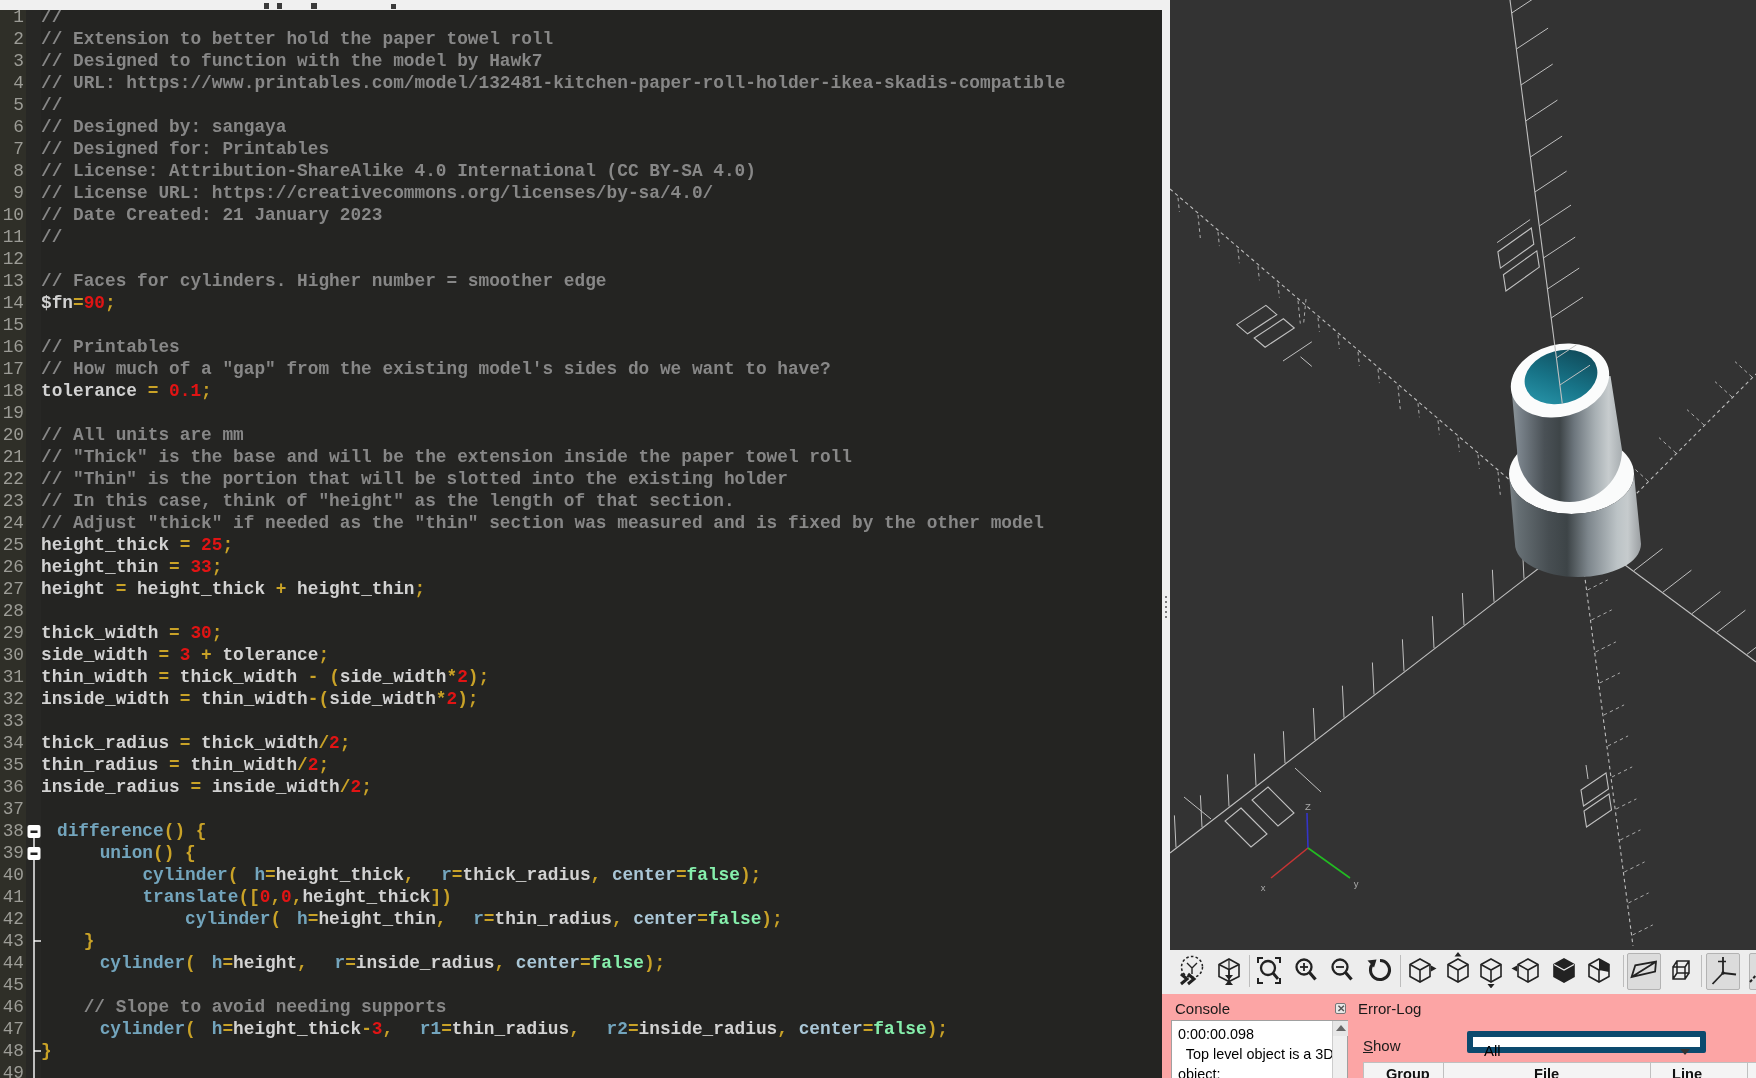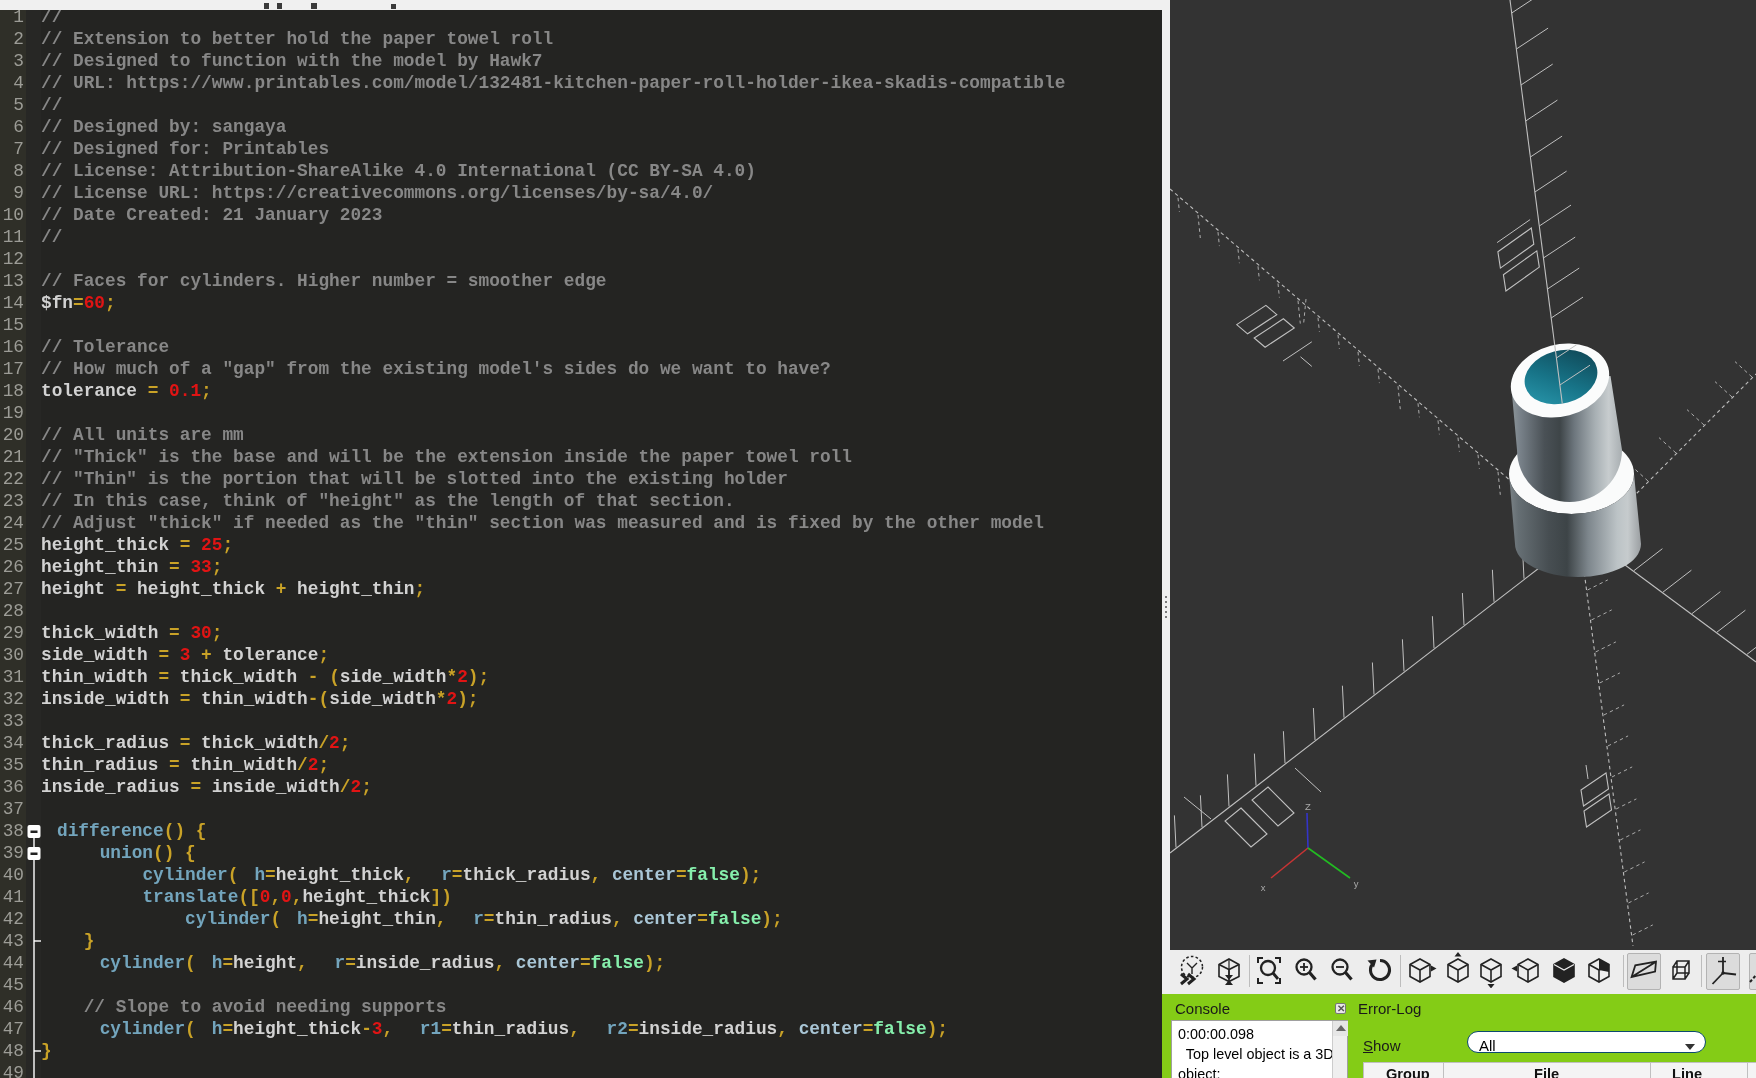--- a/index.html
+++ b/index.html
@@ -13,28 +13,28 @@
 #code i, #lnums i { font-style:normal; }
 .c { color:#878787; } .o { color:#c9a227; } .n { color:#e01414; }
 .b { color:#73a5bd;padding-left:16px; } .g { color:#86efac; } .p { color:#a9c6d6;margin-top:24px; }
 #splitter { position:absolute; left:1162px; top:0; width:8px; height:1078px; background:#f0f0f0; }
 .dot { position:absolute; left:3px; width:2px; height:2px; background:#7a7a7a; }
 #vp { position:absolute; left:1170px; top:0; }
 #toolbar { position:absolute; left:1170px; top:950px; width:586px; height:44px; background:#ededed; }
 .ti { position:absolute; top:5px; }
 .tsep { position:absolute; top:5px; width:1px; height:32px; background:#bdbdbd; }
 .pressed { position:absolute; top:3px; height:37px; background:#dcdcdc; border:1px solid #b3b3b3; border-radius:2px; }
-#panels { position:absolute; left:1162px; top:994px; width:594px; height:84px; background:#84cc16; font-family:"Liberation Sans", sans-serif; }
+#panels { position:absolute; left:1162px; top:994px; width:594px; height:84px; background:#fca5a5; font-family:"Liberation Sans", sans-serif; }
 #panels .lbl { position:absolute; color:#1a1a1a; font-size:15px; }
 #conbox { position:absolute; left:9px; top:26px; width:177px; height:60px; background:#fff; border:1px solid #a0a0a0; }
 #conbox pre { font-family:"Liberation Sans", sans-serif; font-size:14.4px; line-height:20px; color:#000; margin:3px 0 0 6px; }
 #consb { position:absolute; right:0; top:0; width:15px; height:58px; background:#efefef; border-left:1px solid #cccccc; }
 #consb .up { position:absolute; top:0; left:0; width:15px; height:15px; background:#e6e6e6; }
 #consb .up:after { content:""; position:absolute; left:2.5px; top:4px; border:5px solid transparent; border-bottom:6px solid #666; border-top:0; }
-#dropdown { position:absolute; left:305px; top:37px; width:239px; height:22px; background:#fff; border:1px solid #0c4a6e; border-radius:12px; }
+#dropdown { position:absolute; left:305px; top:37px; width:239px; height:22px; background:#fff; border:6px solid #0c4a6e; border-radius:2px; }
 #dropdown span { position:absolute; left:11px; top:5px; font-size:15px; color:#000; }
 #dropdown .arr { position:absolute; right:10px; top:12px; border:5px solid transparent; border-top:6px solid #333; }
 #thead { position:absolute; left:201px; top:68px; width:400px; height:26px; background:#f4f4f4; border:1px solid #c0c0c0; }
 #thead div { position:absolute; top:3px; font-size:14.6px; font-weight:bold; color:#111; }
 #thead .vs { position:absolute; top:0; width:1px; height:26px; background:#c0c0c0; }
 .x { position:absolute; left:173px; top:9px; width:11px; height:11px; border:1.5px solid #777; border-radius:2px; background:#e8e8e8; }
 .x:before { content:"\2715"; position:absolute; left:1px; top:-1.5px; font-size:10px; color:#555; font-weight:bold; }
 </style></head><body>
 <div id="editor">
  <div id="gutter"></div>
@@ -94,23 +94,23 @@
 <i class="c">// URL: https://www.printables.com/model/132481-kitchen-paper-roll-holder-ikea-skadis-compatible</i>
 <i class="c">//</i>
 <i class="c">// Designed by: sangaya</i>
 <i class="c">// Designed for: Printables</i>
 <i class="c">// License: Attribution-ShareAlike 4.0 International (CC BY-SA 4.0)</i>
 <i class="c">// License URL: https://creativecommons.org/licenses/by-sa/4.0/</i>
 <i class="c">// Date Created: 21 January 2023</i>
 <i class="c">//</i>
 
 <i class="c">// Faces for cylinders. Higher number = smoother edge</i>
-$fn<i class="o">=</i><i class="n">60</i><i class="o">;</i>
-
-<i class="c">// Tolerance</i>
+$fn<i class="o">=</i><i class="n">90</i><i class="o">;</i>
+
+<i class="c">// Printables</i>
 <i class="c">// How much of a "gap" from the existing model's sides do we want to have?</i>
 tolerance <i class="o">=</i> <i class="n">0.1</i><i class="o">;</i>
 
 <i class="c">// All units are mm</i>
 <i class="c">// "Thick" is the base and will be the extension inside the paper towel roll</i>
 <i class="c">// "Thin" is the portion that will be slotted into the existing holder</i>
 <i class="c">// In this case, think of "height" as the length of that section.</i>
 <i class="c">// Adjust "thick" if needed as the "thin" section was measured and is fixed by the other model</i>
 height_thick <i class="o">=</i> <i class="n">25</i><i class="o">;</i>
 height_thin <i class="o">=</i> <i class="n">33</i><i class="o">;</i>

